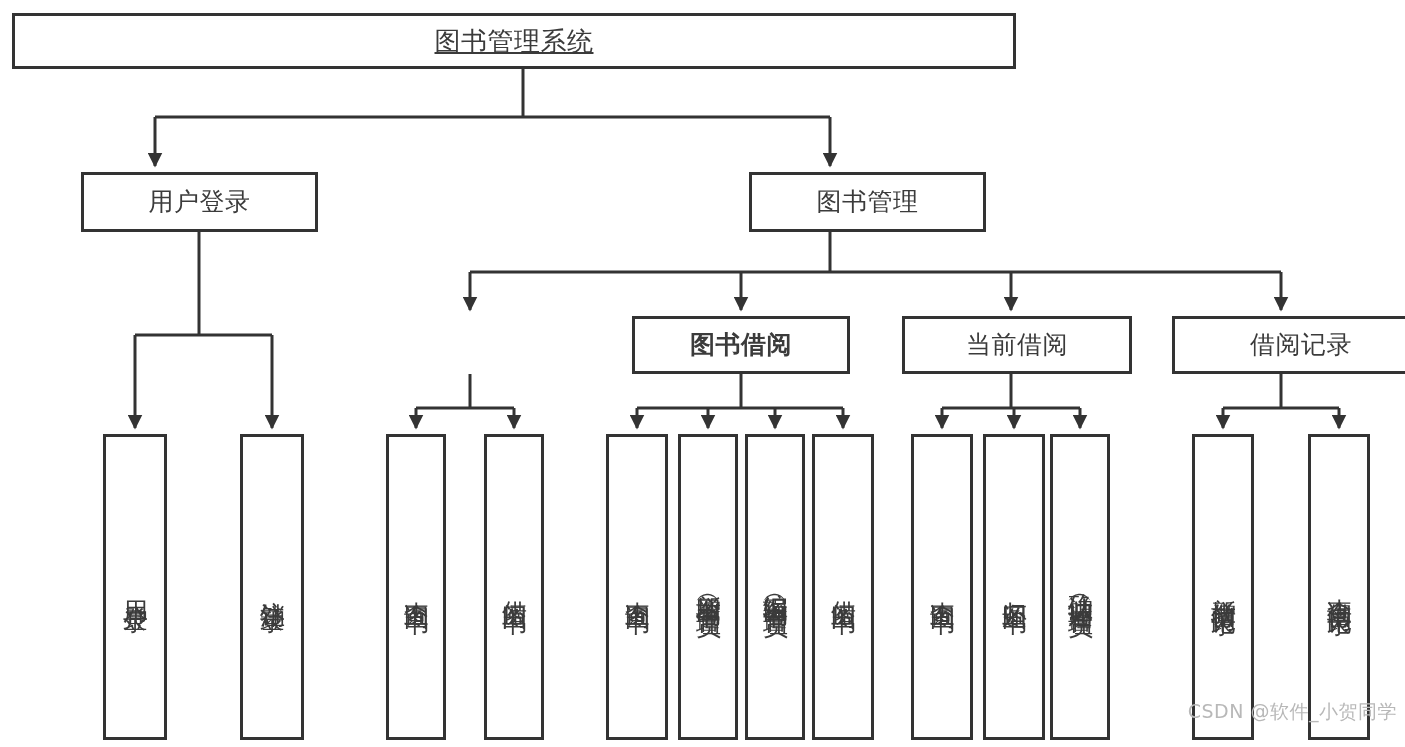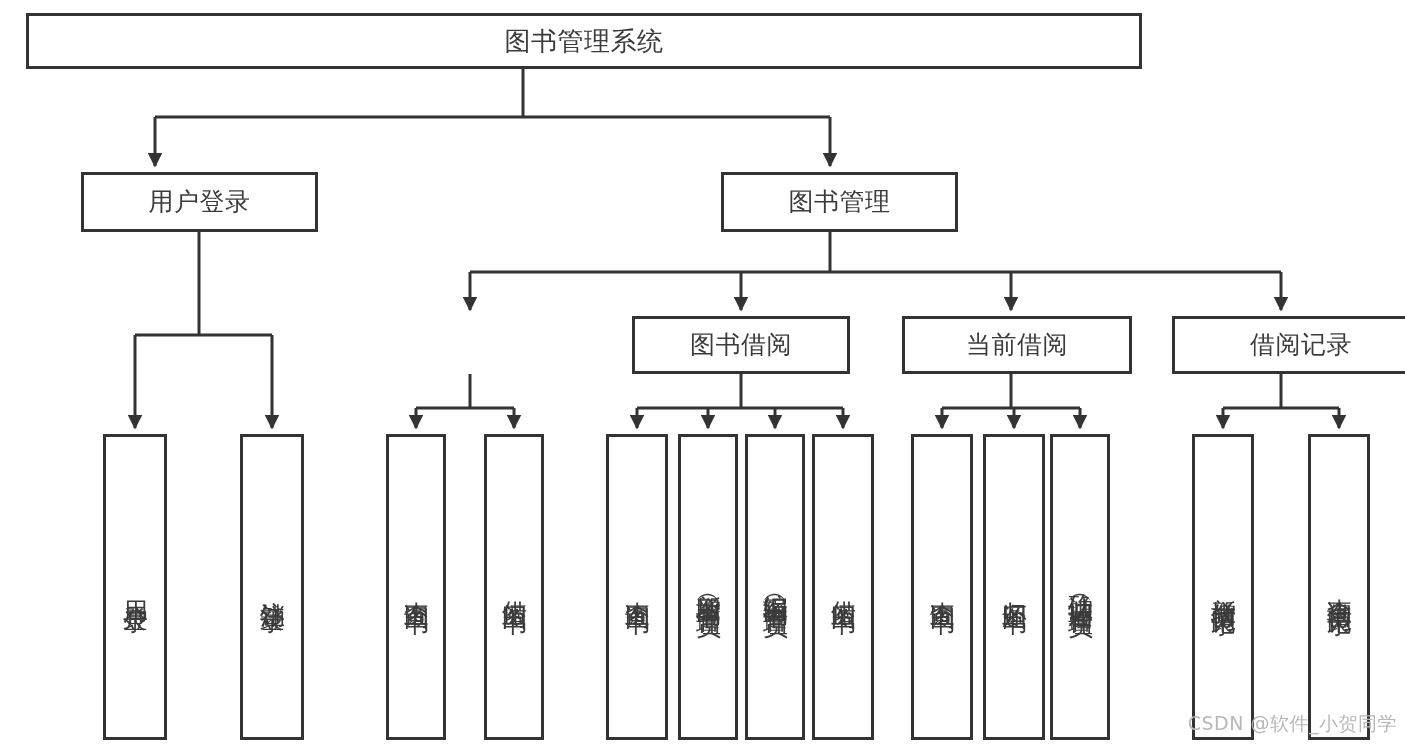--- a/index.html
+++ b/index.html
@@ -58,21 +58,21 @@
     text-orientation: upright;
     font-size: 25px;
     line-height: 1.12;
     letter-spacing: 3px;
     white-space: nowrap;
     max-height: 100%;
   }
   .watermark {
     position: absolute;
     right: 8px;
-    bottom: 10px;
+    bottom: 22px;
     font-size: 19px;
     color: #b8b8b8;
     letter-spacing: 0.5px;
     white-space: nowrap;
     user-select: none;
   }
 </style>
 </head>
 <body>
 
@@ -124,32 +124,32 @@
       <path d="M 1014 408 L 1014 428" marker-end="url(#arrow)"></path>
       <path d="M 1080 408 L 1080 428" marker-end="url(#arrow)"></path>
 
       <path d="M 1281 374 L 1281 408"></path>
       <path d="M 1223 408 L 1339 408"></path>
       <path d="M 1223 408 L 1223 428" marker-end="url(#arrow)"></path>
       <path d="M 1339 408 L 1339 428" marker-end="url(#arrow)"></path>
     </g>
   </svg>
 
-  <div class="node root horiz" style="left: 26px; top: 13px; width: 1116px; height: 56px;">
+  <div class="node root horiz" style="left: 12px; top: 13px; width: 1004px; height: 56px; text-decoration: underline;">
     <span class="label">图书管理系统</span>
   </div>
 
   <div class="node horiz" style="left: 81px; top: 172px; width: 237px; height: 60px;">
     <span class="label">用户登录</span>
   </div>
-  <div class="node horiz" style="left: 721px; top: 172px; width: 237px; height: 60px;">
+  <div class="node horiz" style="left: 749px; top: 172px; width: 237px; height: 60px;">
     <span class="label">图书管理</span>
   </div>
 
-  <div class="node horiz" style="left: 632px; top: 316px; width: 218px; height: 58px;">
+  <div class="node horiz" style="left: 632px; top: 316px; width: 218px; height: 58px; font-weight: bold;">
     <span class="label">图书借阅</span>
   </div>
   <div class="node horiz" style="left: 902px; top: 316px; width: 230px; height: 58px;">
     <span class="label">当前借阅</span>
   </div>
   <div class="node horiz" style="left: 1172px; top: 316px; width: 258px; height: 58px;">
     <span class="label">借阅记录</span>
   </div>
 
   <div class="node vert" style="left: 103px; top: 434px; width: 64px; height: 306px;">

